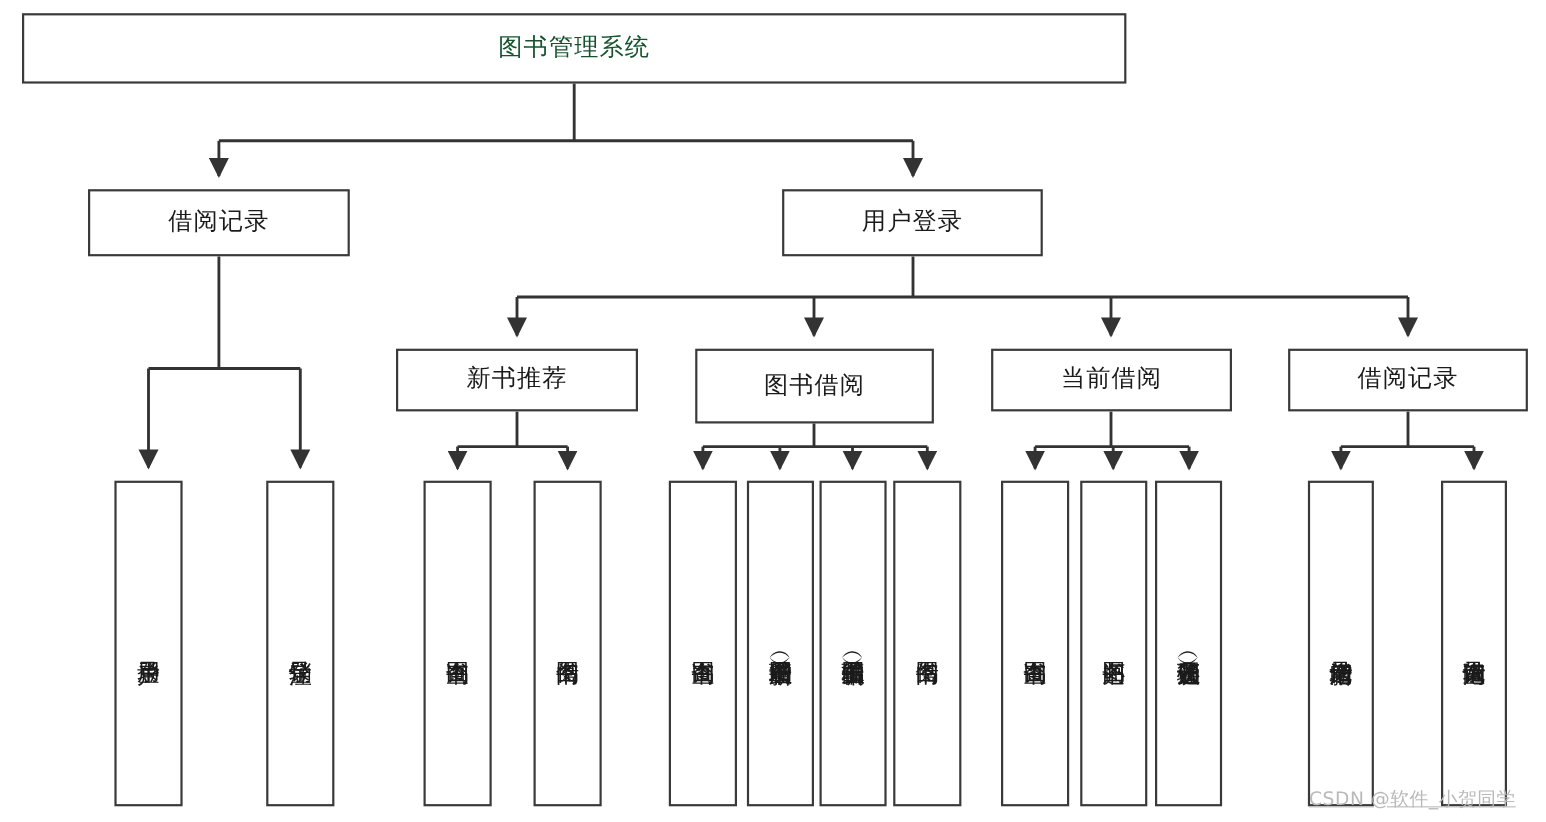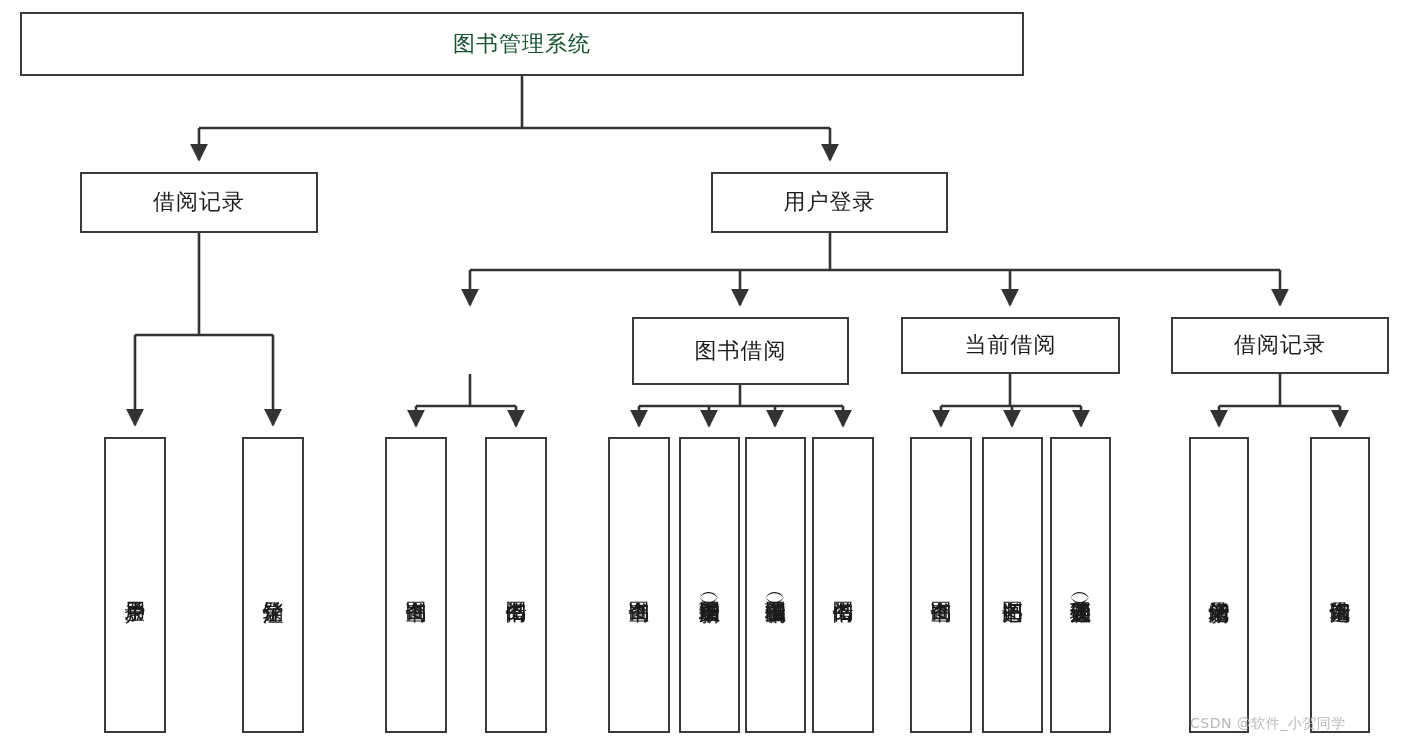--- a/index.html
+++ b/index.html
@@ -51,24 +51,25 @@
     padding: 4px 0;
     text-align: center;
   }
   .node.vert .vtext {
     writing-mode: vertical-rl;
     text-orientation: upright;
     display: block;
   }
   .watermark {
     position: absolute;
-    font-size: 14px;
+    font-size: 17px;
     color: #b9b9b9;
     white-space: nowrap;
     letter-spacing: 0.5px;
+    text-decoration: underline;
   }
 </style>
 </head>
 <body>
 
 <div id="canvas" style="background: rgb(255, 255, 255);">
 
   <svg id="edges" viewBox="0 0 1405 747" xmlns="http://www.w3.org/2000/svg">
     <defs>
       <marker id="arrow" viewBox="0 0 10 10" refX="9" refY="5" markerWidth="7" markerHeight="7" orient="auto-start-reverse">
@@ -124,20 +125,23 @@
     <span>图书管理系统</span>
   </div>
 
   <div class="node horiz" style="left: 80px; top: 172px; width: 238px; height: 61px; border-color: rgb(58, 58, 58); color: rgb(27, 27, 27);">
     <span>借阅记录</span>
   </div>
   <div class="node horiz" style="left: 711px; top: 172px; width: 237px; height: 61px; border-color: rgb(58, 58, 58); color: rgb(27, 27, 27);">
     <span>用户登录</span>
   </div>
 
+  <div class="node horiz" style="left: 360px; top: 317px; width: 220px; height: 57px; border-color: rgb(58, 58, 58); color: rgb(27, 27, 27);">
+    <span>新书推荐</span>
+  </div>
   <div class="node horiz" style="left: 632px; top: 317px; width: 217px; height: 68px; border-color: rgb(58, 58, 58); color: rgb(27, 27, 27);">
     <span>图书借阅</span>
   </div>
   <div class="node horiz" style="left: 901px; top: 317px; width: 219px; height: 57px; border-color: rgb(58, 58, 58); color: rgb(27, 27, 27);">
     <span>当前借阅</span>
   </div>
   <div class="node horiz" style="left: 1171px; top: 317px; width: 218px; height: 57px; border-color: rgb(58, 58, 58); color: rgb(27, 27, 27);">
     <span>借阅记录</span>
   </div>
 

